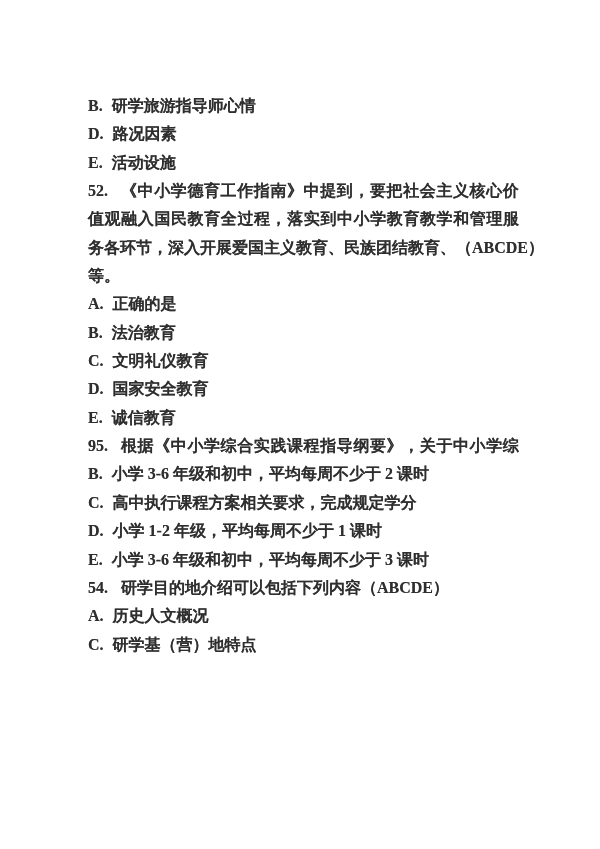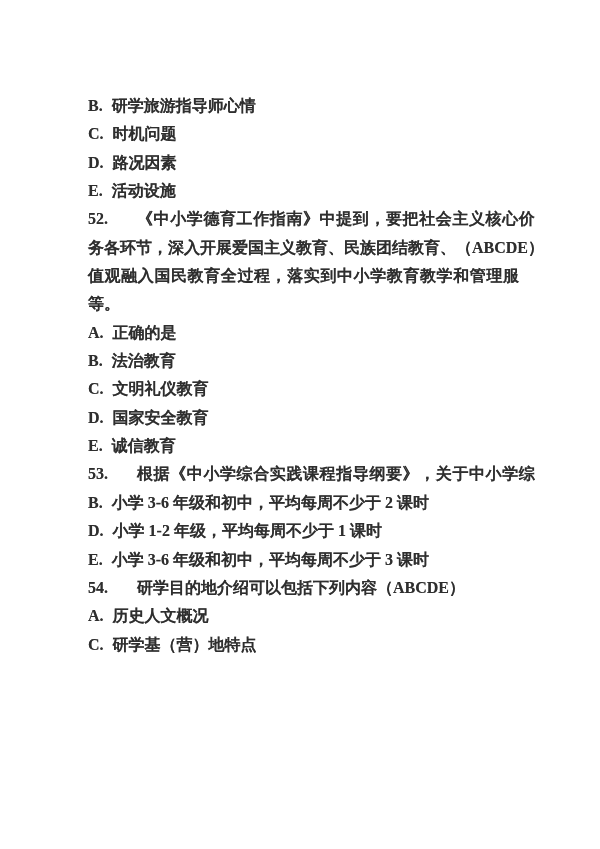--- a/index.html
+++ b/index.html
@@ -29,51 +29,51 @@
     height: 28.35px;
     line-height: 28.35px;
     white-space: nowrap;
   }
   .line .opt-lbl {
     display: inline-block;
     margin-right: 9px;
   }
   .line .q-num {
     display: inline-block;
-    margin-right: 29px;
+    margin-right: 13px;
   }
   .line .body-spread {
     letter-spacing: 0.6px;
   }
 </style>
 </head>
 <body>
 
 <div class="page">
   <div class="text-block">
 
     <div class="line"><span class="opt-lbl">B.</span><span>研学旅游指导师心情</span></div>
-    <div class="line"><span class="opt-lbl">C.</span><span>时机问题</span></div>
     <div class="line"><span class="opt-lbl">D.</span><span>路况因素</span></div>
     <div class="line"><span class="opt-lbl">E.</span><span>活动设施</span></div>
 
     <div class="line"><span class="q-num">52.</span><span class="body-spread">《中小学德育工作指南》中提到，要把社会主义核心价</span></div>
+    <div class="line"><span class="body-spread">值观融入国民教育全过程，落实到中小学教育教学和管理服</span></div>
     <div class="line"><span>务各环节，深入开展爱国主义教育、民族团结教育、（ABCDE）</span></div>
-    <div class="line"><span class="body-spread">值观融入国民教育全过程，落实到中小学教育教学和管理服</span></div>
     <div class="line"><span>等。</span></div>
 
     <div class="line"><span class="opt-lbl">A.</span><span>正确的是</span></div>
     <div class="line"><span class="opt-lbl">B.</span><span>法治教育</span></div>
     <div class="line"><span class="opt-lbl">C.</span><span>文明礼仪教育</span></div>
     <div class="line"><span class="opt-lbl">D.</span><span>国家安全教育</span></div>
     <div class="line"><span class="opt-lbl">E.</span><span>诚信教育</span></div>
 
-    <div class="line"><span class="q-num">53.</span><span class="body-spread">根据《中小学综合实践课程指导纲要》，关于中小学综</span></div>
+    <div class="line"><span class="q-num">95.</span><span class="body-spread">根据《中小学综合实践课程指导纲要》，关于中小学综</span></div>
 
     <div class="line"><span class="opt-lbl">B.</span><span>小学 3-6 年级和初中，平均每周不少于 2 课时</span></div>
+    <div class="line"><span class="opt-lbl">C.</span><span>高中执行课程方案相关要求，完成规定学分</span></div>
     <div class="line"><span class="opt-lbl">D.</span><span>小学 1-2 年级，平均每周不少于 1 课时</span></div>
     <div class="line"><span class="opt-lbl">E.</span><span>小学 3-6 年级和初中，平均每周不少于 3 课时</span></div>
 
     <div class="line"><span class="q-num">54.</span><span>研学目的地介绍可以包括下列内容（ABCDE）</span></div>
 
     <div class="line"><span class="opt-lbl">A.</span><span>历史人文概况</span></div>
     <div class="line"><span class="opt-lbl">C.</span><span>研学基（营）地特点</span></div>
 
   </div>
 </div>

